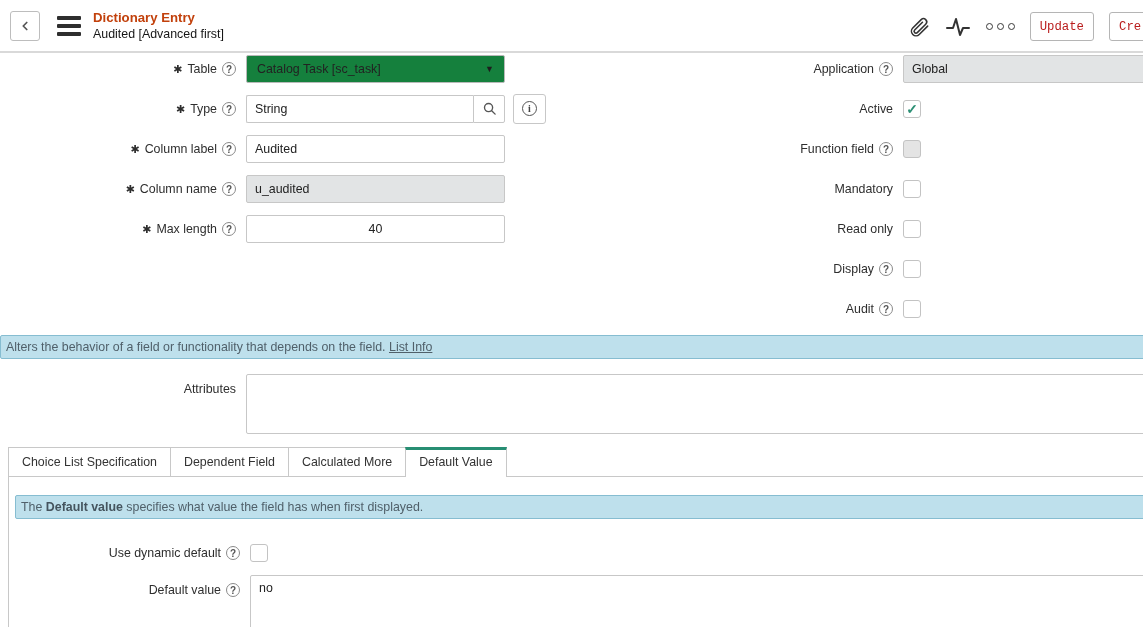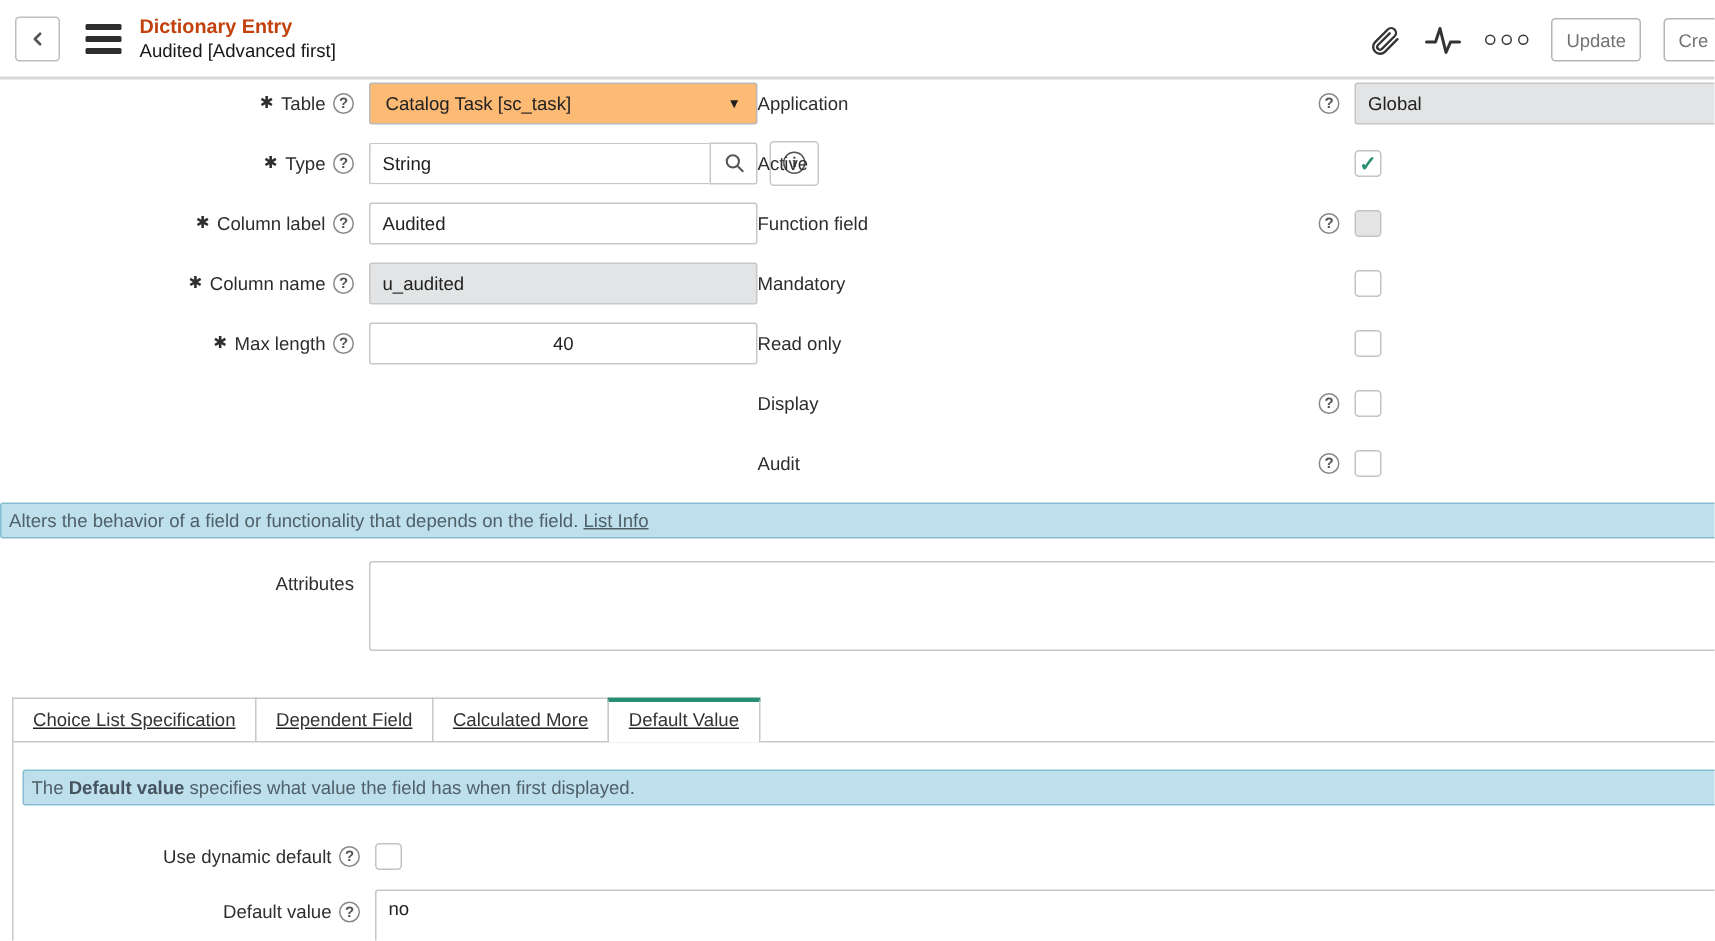--- a/index.html
+++ b/index.html
@@ -13,45 +13,45 @@
     display:flex; align-items:center; justify-content:center; cursor:pointer; }
   .hamburger { margin-left:17px; display:flex; flex-direction:column; gap:4px; cursor:pointer; }
   .hamburger span { display:block; width:24px; height:4px; background:#2e2e2e; border-radius:1px; }
   .titles { margin-left:12px; line-height:1.3; }
   .title { font-weight:bold; font-size:13.2px; color:#c2410c; }
   .subtitle { font-size:12.4px; color:#161616; }
   .header-actions { position:absolute; right:-46px; top:0; height:53px; display:flex; align-items:center; gap:15px; }
   .icon-btn { background:none; border:none; cursor:pointer; display:flex; align-items:center; }
   .dots { display:flex; gap:4px; }
   .dots i { width:7px; height:7px; border:1.6px solid #3a3a3a; border-radius:50%; display:block; }
-  .btn { height:29px; border:1px solid #b5b5b5; border-radius:3px; background:#fff; color:#737373;
-    font-size:12.3px; padding:0 9px; cursor:pointer; font-family:Liberation Sans, sans-serif; }
+  .btn { height:29px; border:1px solid #b5b5b5; border-radius:3px; background:#fff; color:#b91c1c;
+    font-size:12.3px; padding:0 9px; cursor:pointer; font-family:Liberation Mono, monospace; }
   .btn.clip { width:80px; text-align:left; }
 
   
   .form-grid { display:flex; padding-top:2px; }
   .col-left { width:505px; flex:none; }
   .col-right { flex:1; min-width:0; }
   .frow { height:28px; margin-bottom:12px; display:flex; align-items:center; }
   .label-cell { display:flex; justify-content:flex-end; align-items:center; gap:5px; padding-right:10px; }
   .col-left .label-cell { width:246px; flex:none; }
-  .col-right .label-cell { width:398px; flex:none;justify-content:space-between; }
+  .col-right .label-cell { width:398px; flex:none; }
   .col-right .field-cell { flex:1; min-width:0; margin-right:-8px; }
   label { color:#2e2e2e; }
   .req { color:#2e2e2e; font-size:11px; line-height:1; }
   .help { width:14px; height:14px; border:1px solid #8a8a8a; border-radius:50%; color:#555;
     font-size:10px; display:inline-flex; align-items:center; justify-content:center; flex:none;
     font-weight:bold; cursor:pointer; }
   input[type=text], textarea { border:1px solid #c7c7c7; border-radius:2px; padding:0 8px;
     font-family:inherit; font-size:12.4px; color:#222; outline:none; }
   .inp { height:28px; width:286px; }
   .inp.right { text-align:center; }
   .inp.readonly { background:#e2e4e5; }
   .inp.full { width:100%; }
-  .select { width:277px; height:28px; background:#fdba74; border:1px solid #b9b9b9; border-radius:2px;
+  .select { width:277px; height:28px; background:#15803d; border:1px solid #b9b9b9; border-radius:2px;
     display:flex; align-items:center; justify-content:space-between; padding:0 10px; cursor:pointer; }
   .select .caret { font-size:9px; color:#1d1d1d; }
   .type-cell { display:flex; flex:none; }
   .input-group { display:flex; width:259px; }
   .input-group input { flex:1; min-width:0; border-right:none; border-radius:2px 0 0 2px; height:28px; }
   .search-btn { width:32px; height:28px; border:1px solid #c7c7c7; background:#fff; border-radius:0 2px 2px 0;
     display:flex; align-items:center; justify-content:center; cursor:pointer; }
   .info-btn { width:33px; height:30px; margin-left:8px; margin-top:-1px; border:1px solid #c7c7c7;
     background:#fff; border-radius:3px; display:flex; align-items:center; justify-content:center; cursor:pointer; }
   .i-circle { width:15px; height:15px; border:1.3px solid #555; border-radius:50%; color:#444;
@@ -67,21 +67,21 @@
     padding:4px 5px; margin-right:-8px; }
   .banner a { color:#50606a; text-decoration:underline; cursor:pointer; }
   .banner b { color:#45545e; }
 
   
   .row-attr { display:flex; align-items:flex-start; margin-top:15px; }
   .row-attr .label-cell { width:246px; padding-top:8px; }
   .row-attr textarea { flex:1; height:60px; resize:none; margin-right:-8px; padding-top:4px; }
 
   
-  .tabs-wrap { margin-top:31px; padding-left:8px;text-decoration:underline; }
+  .tabs-wrap { margin-top:13px; padding-left:8px; }
   .tabstrip { display:flex; align-items:flex-end; border-bottom:1px solid #c8c8c8; margin-right:-8px; }
   .tab { background:#fff; border:1px solid #c8c8c8; border-bottom:none; padding:7px 13px;
     color:#333; cursor:pointer; white-space:nowrap; }
   .tab + .tab { margin-left:-1px; }
   .tab.active { border-top:3px solid #278e73; padding-top:5px; padding-bottom:8px; margin-bottom:-1px; position:relative; }
   .tab-panel { border-left:1px solid #c8c8c8; margin-left:8px; padding:18px 0 0 6px; height:200px; }
   .tab-panel .banner { margin-bottom:20px; }
   .prow { display:flex; align-items:center; height:28px; margin-bottom:8px; }
   .prow .label-cell { width:235px; flex:none; }
   .prow.tall { align-items:flex-start; height:auto; }

